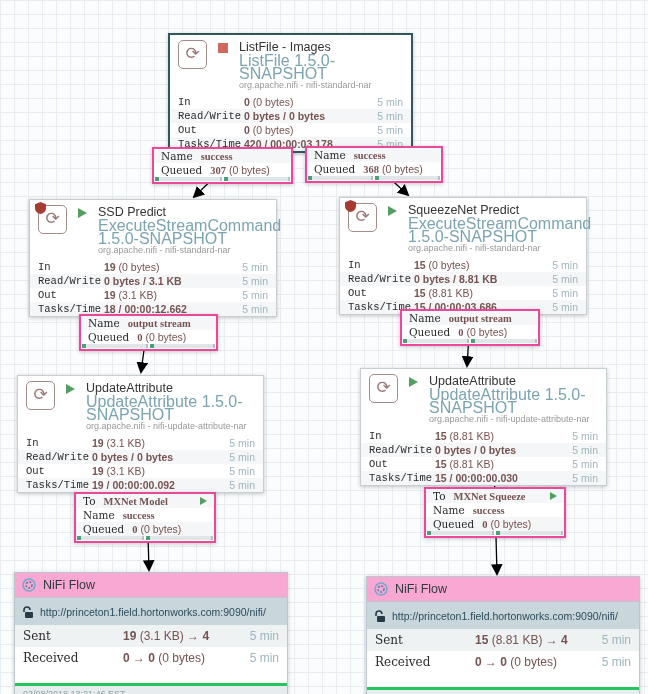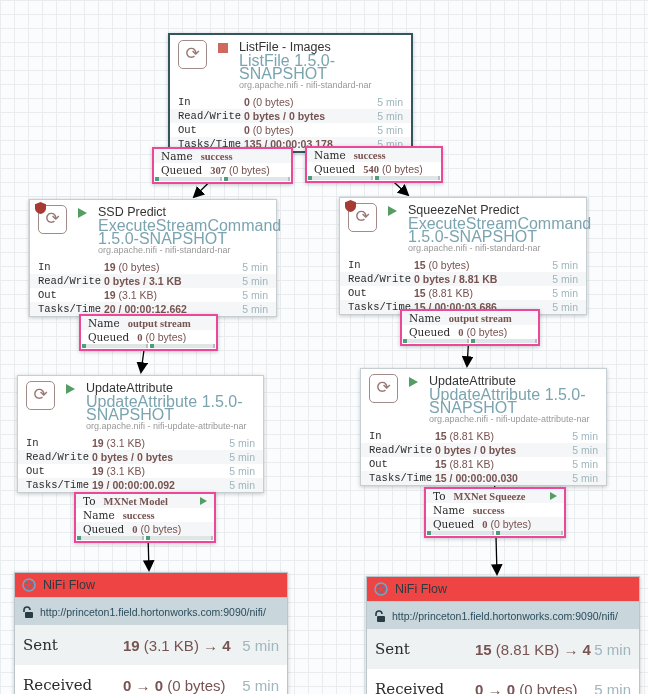--- a/index.html
+++ b/index.html
@@ -49,27 +49,27 @@
   .cv{color:#775351;white-space:nowrap;}
   .cv b{font-weight:bold;font-family:Liberation Serif, serif;}
   .play{width:0;height:0;border-left:7px solid #559e63;border-top:4px solid transparent;
         border-bottom:4px solid transparent;margin-left:auto;}
   .strip{height:4px;display:flex;background:#fff;padding:0 1px 1px 1px;gap:2px;}
   .track{flex:1;background:#e0e6e8;position:relative;}
   .track::before{content:"";position:absolute;left:0;top:0;width:4px;height:100%;background:#4d9e79;}
   .track::after{content:"";position:absolute;right:0;top:0;width:2px;height:100%;background:#b7bfc2;}
   
   .rpg{border:1px solid #b9c6cb;}
-  .rpg-head{height:24px;background:#ef4444;display:flex;align-items:center;padding:0 7px;
+  .rpg-head{height:24px;background:#f9a8d4;display:flex;align-items:center;padding:0 7px;
             font-size:12.5px;color:#2f3a3f;}
   .rpg-head svg{margin-right:7px;}
   .rpg-url{height:27px;background:#c9d6db;display:flex;align-items:center;padding:0 7px;
            font-size:10.5px;color:#2b4d5c;border-top:1px solid #bccad0;}
   .rpg-url svg{margin-right:7px;}
-  .rrow{display:flex;align-items:center;height:16px;font-size:15px;padding:12px 8px;}
+  .rrow{display:flex;align-items:center;height:16px;font-size:12px;padding:3px 8px;}
   .rrow.alt{background:#eef2f3;}
   .rl{font-family:"DejaVu Serif",serif;color:#2b2b2b;width:100px;flex:0 0 auto;}
   .rv{color:#775351;white-space:nowrap;}
   .rv b{font-weight:bold;}
   .rw{margin-left:auto;color:#9fb6bd;}
   .rpg-fill{height:14px;background:#fff;}
   .rpg-foot{height:17px;background:#e7ecee;font-size:9px;color:#90a4ac;
             line-height:17px;padding:0 8px;border-top:3px solid #22c55e;}
 </style>
 </head>
@@ -109,21 +109,21 @@
     <span class="sv"><b>0 bytes / 0 bytes</b><span></span></span>
     <span class="sw">5 min</span>
   </div>
   <div class="srow">
     <span class="sl">Out</span>
     <span class="sv"><b>0</b><span> (0 bytes)</span></span>
     <span class="sw">5 min</span>
   </div>
   <div class="srow">
     <span class="sl">Tasks/Time</span>
-    <span class="sv"><b>135 / 00:00:03.178</b><span></span></span>
+    <span class="sv"><b>420 / 00:00:03.178</b><span></span></span>
     <span class="sw">5 min</span>
   </div>
 </div>
 
 <div class="node conn" style="left:152px;top:147px;width:141px;">
   <div class="crow">
     <span class="cl">Name</span>
     <span class="cv"><b>success</b><span></span></span>
   </div>
   <div class="crow">
@@ -136,21 +136,21 @@
     </div>
 </div>
 
 <div class="node conn" style="left:305px;top:146px;width:138px;">
   <div class="crow">
     <span class="cl">Name</span>
     <span class="cv"><b>success</b><span></span></span>
   </div>
   <div class="crow">
     <span class="cl">Queued</span>
-    <span class="cv"><b>540</b><span> (0 bytes)</span></span>
+    <span class="cv"><b>368</b><span> (0 bytes)</span></span>
   </div>
   <div class="strip">
       <div class="track"></div>
       <div class="track"></div>
     </div>
 </div>
 
 <div class="node proc" style="left:29px;top:199px;width:248px;">
   <div class="proc-head">
     <div class="icon-box">⟳
@@ -175,21 +175,21 @@
     <span class="sv"><b>0 bytes / 3.1 KB</b><span></span></span>
     <span class="sw">5 min</span>
   </div>
   <div class="srow">
     <span class="sl">Out</span>
     <span class="sv"><b>19</b><span> (3.1 KB)</span></span>
     <span class="sw">5 min</span>
   </div>
   <div class="srow">
     <span class="sl">Tasks/Time</span>
-    <span class="sv"><b>20 / 00:00:12.662</b><span></span></span>
+    <span class="sv"><b>18 / 00:00:12.662</b><span></span></span>
     <span class="sw">5 min</span>
   </div>
 </div>
 
 <div class="node proc" style="left:339px;top:197px;width:248px;">
   <div class="proc-head">
     <div class="icon-box">⟳
       <svg class="shield" width="11" height="12">
           <path d="M5.5 0 L11 2.2 V6.2 Q11 10.5 5.5 12 Q0 10.5 0 6.2 V2.2 Z" fill="#a63b33"></path>
         </svg>

